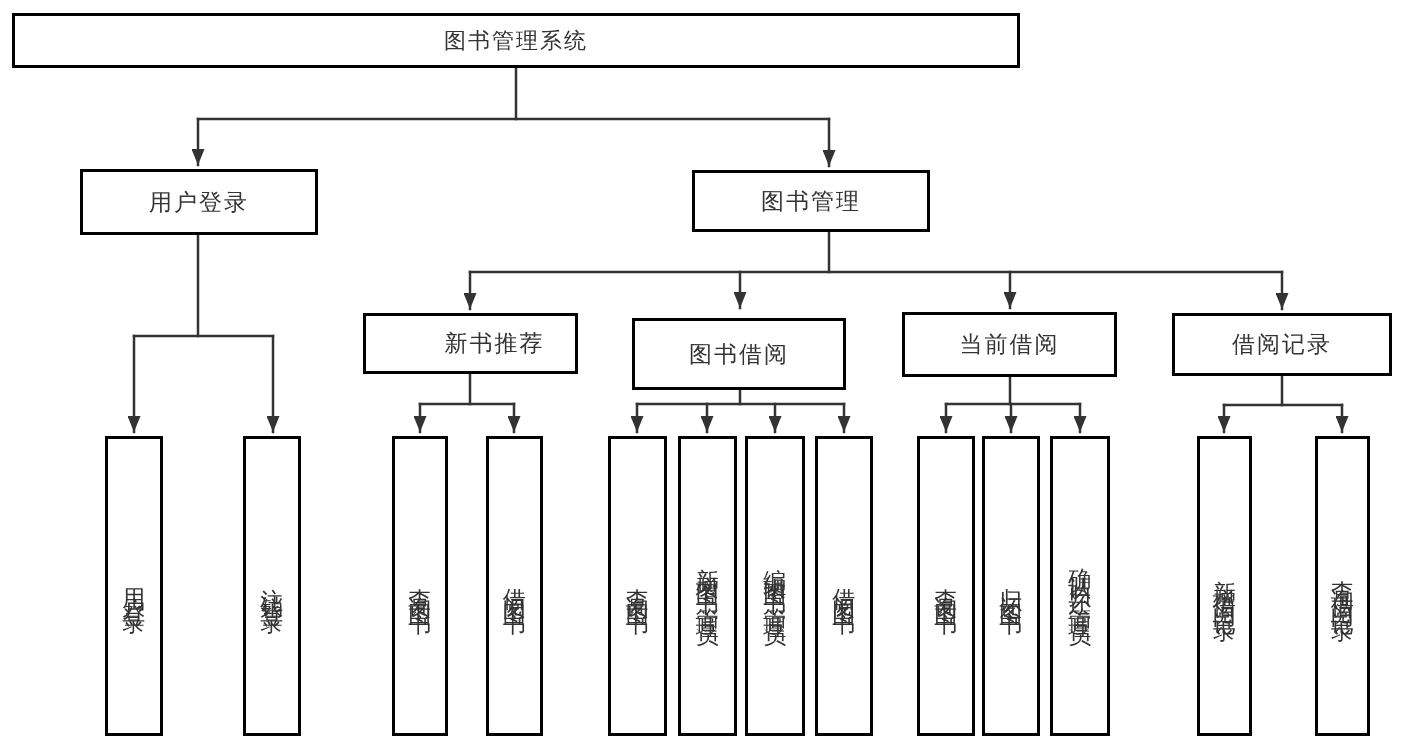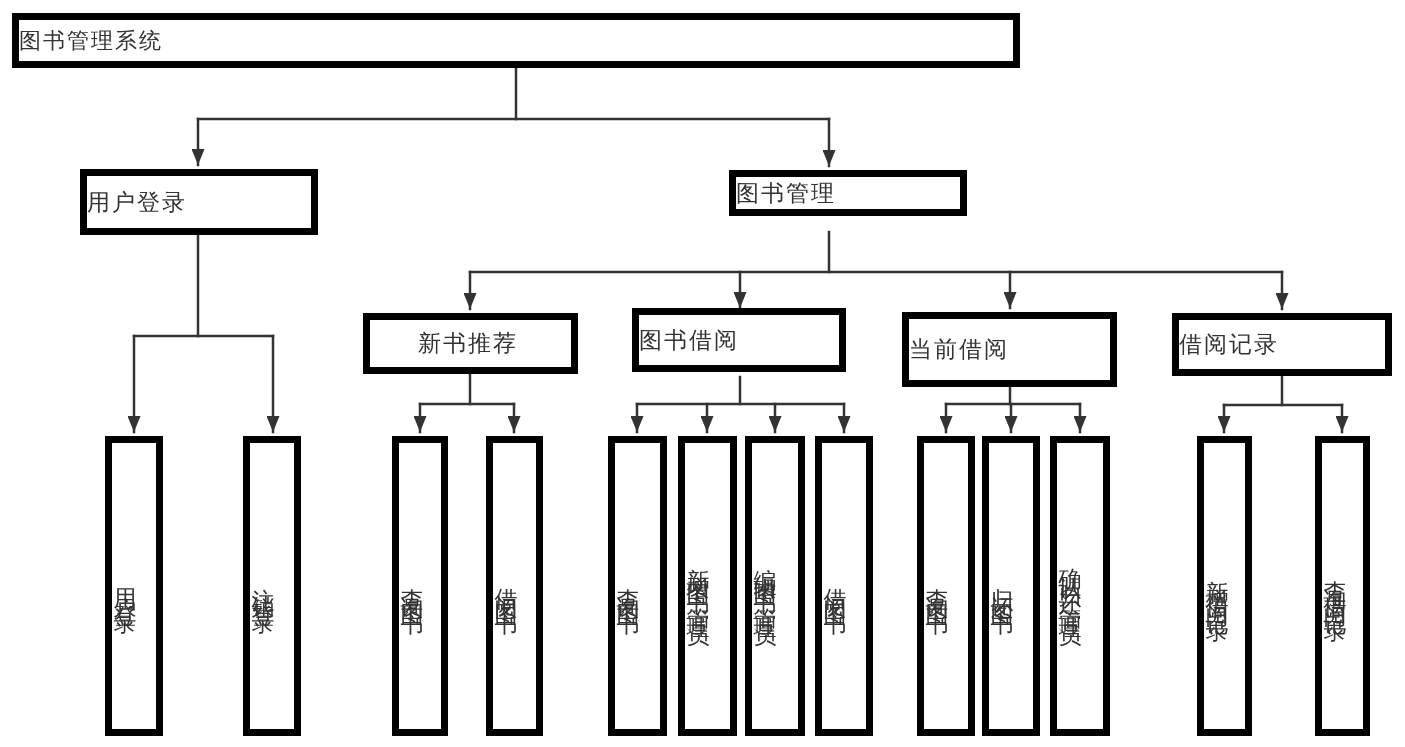--- a/index.html
+++ b/index.html
@@ -20,25 +20,26 @@
   .connectors {
     position: absolute;
     left: 0; top: 0;
     width: 1405px;
     height: 747px;
     z-index: 1;
   }
   .box {
     position: absolute;
     box-sizing: border-box;
-    border: 7px solid #000000;
+    border: 3px solid #000000;
     background: #ffffff;
     color: #333333;
     display: flex;
     align-items: center;
+    justify-content: center;
     z-index: 2;
   }
   .hlabel {
     font-size: 23px;
     letter-spacing: 2px;
     white-space: nowrap;
     color: #333333;
   }
   .root .hlabel { font-size: 22px; }
   .vlabel {
@@ -117,31 +118,31 @@
     </g>
   </svg>
 
   <div class="box root" style="left:12px; top:13px; width:1008px; height:55px;">
     <span class="hlabel">图书管理系统</span>
   </div>
 
   <div class="box" style="left:80px; top:169px; width:238px; height:66px;">
     <span class="hlabel">用户登录</span>
   </div>
-  <div class="box" style="left:729px; top:170px; width:238px; height:46px;">
+  <div class="box" style="left:692px; top:170px; width:238px; height:62px;">
     <span class="hlabel">图书管理</span>
   </div>
 
   <div class="box" style="left:363px; top:313px; width:215px; height:61px;padding-left:48px;">
     <span class="hlabel">新书推荐</span>
   </div>
-  <div class="box" style="left:632px; top:308px; width:214px; height:64px;">
+  <div class="box" style="left:632px; top:318px; width:214px; height:72px;">
     <span class="hlabel">图书借阅</span>
   </div>
-  <div class="box" style="left:902px; top:312px; width:215px; height:75px;">
+  <div class="box" style="left:902px; top:312px; width:215px; height:65px;">
     <span class="hlabel">当前借阅</span>
   </div>
   <div class="box" style="left:1172px; top:313px; width:220px; height:63px;">
     <span class="hlabel">借阅记录</span>
   </div>
 
   <div class="box" style="left:105px; top:436px; width:58px; height:300px;">
     <span class="vlabel">用户登录</span>
   </div>
   <div class="box" style="left:243px; top:436px; width:58px; height:300px;">

